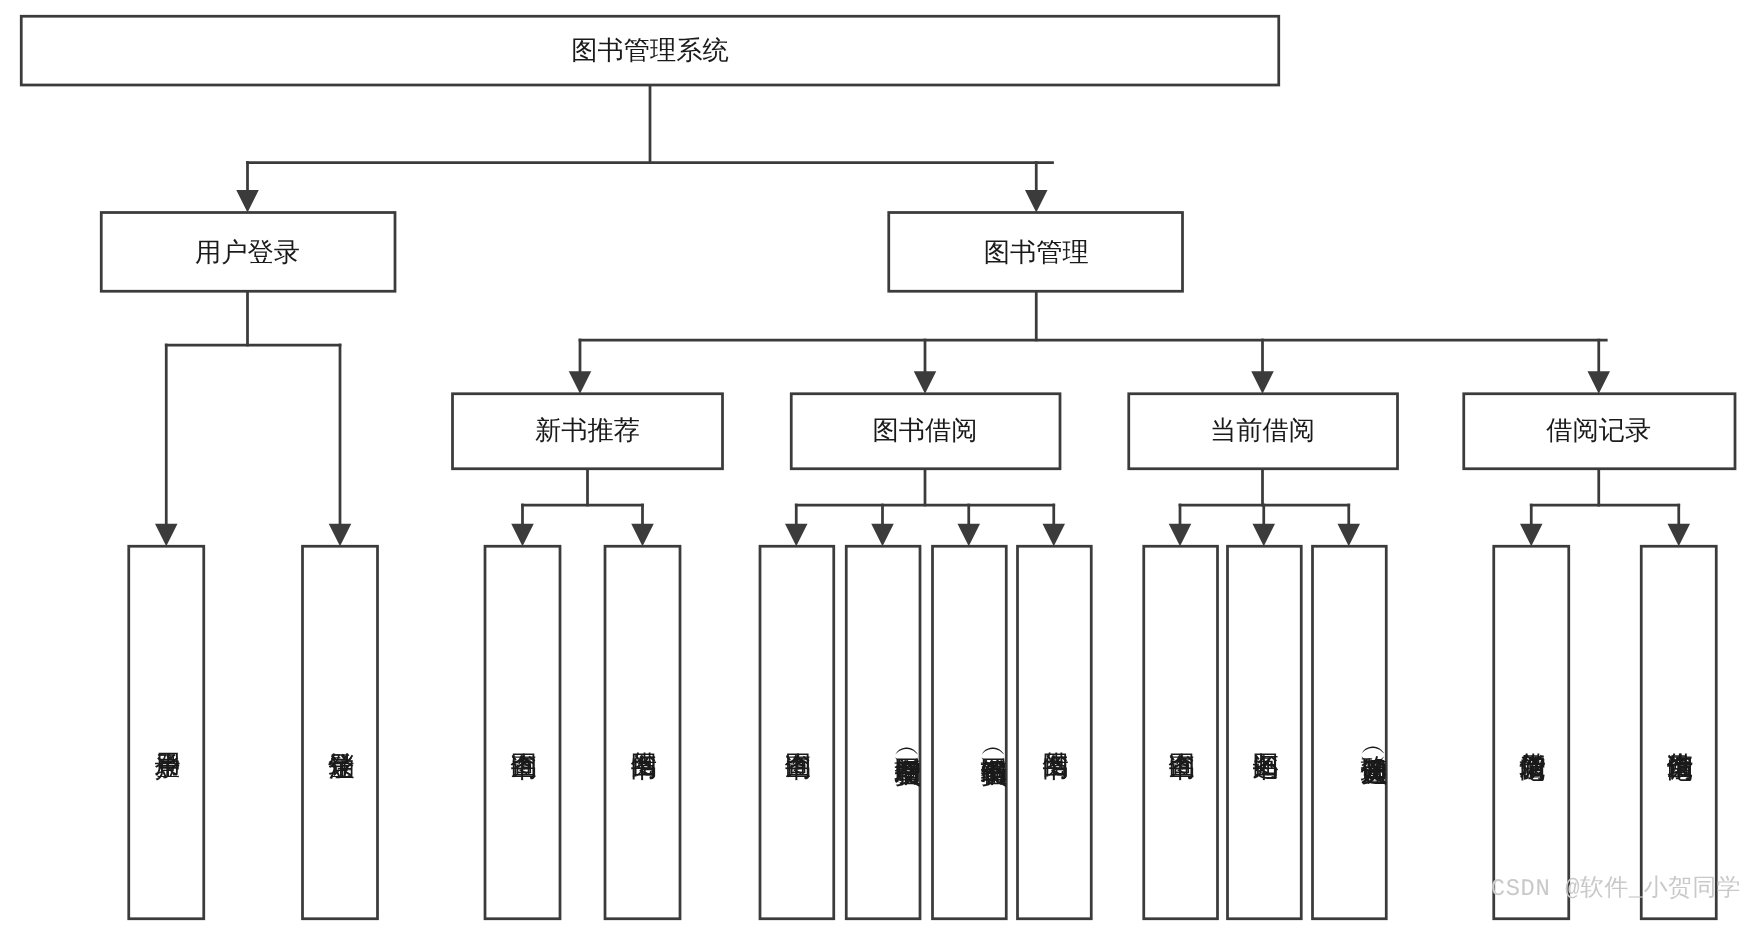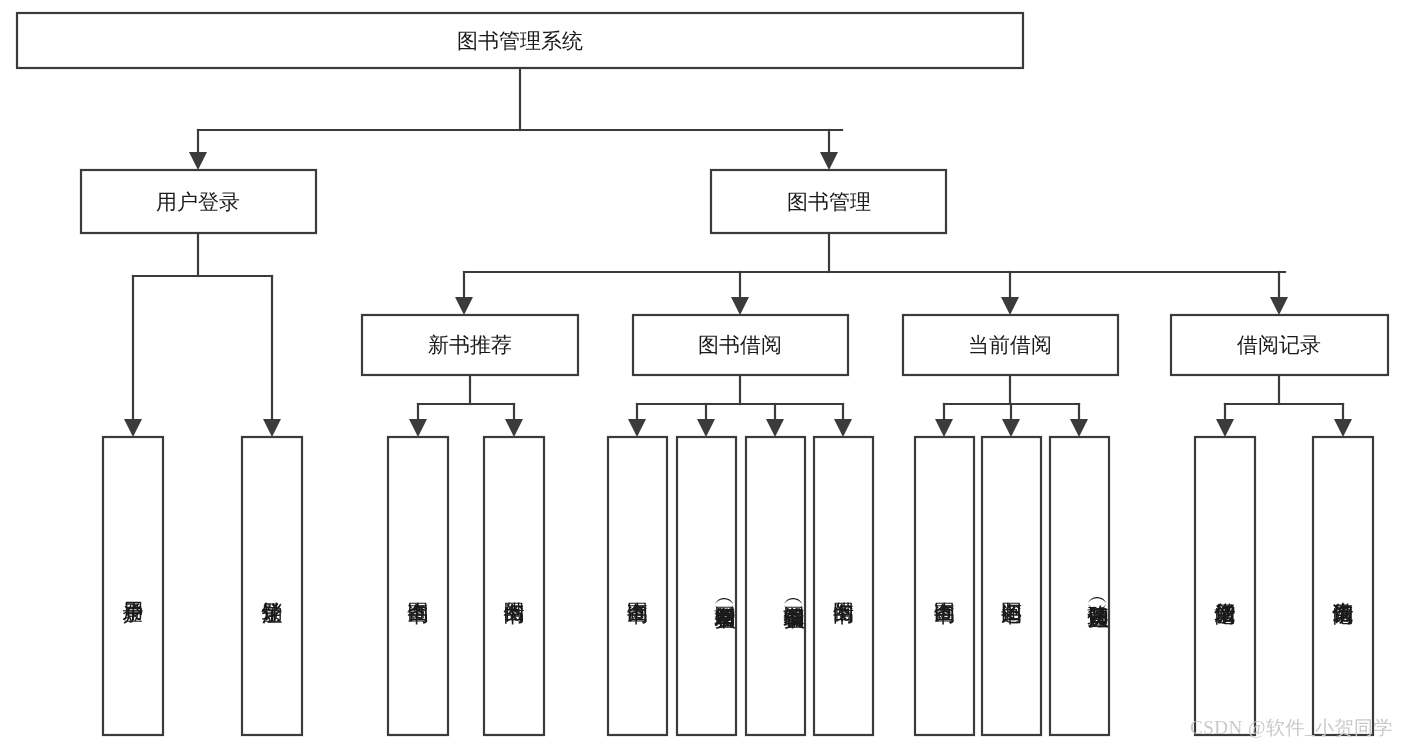--- a/index.html
+++ b/index.html
@@ -59,22 +59,22 @@
     line-height: 1.05;
     letter-spacing: 0.5px;
     writing-mode: vertical-rl;
     text-orientation: upright;
     white-space: nowrap;
     pointer-events: none;
   }
   .watermark {
     position: absolute;
     right: 12px;
-    bottom: 6px;
-    font-family: Liberation Serif, serif;
+    bottom: 24px;
+    font-family: Liberation Mono, monospace;
     font-size: 19px;
     color: #c9c9c9;
     letter-spacing: 0.5px;
     white-space: nowrap;
     user-select: none;
   }
 </style>
 </head>
 <body>
 

